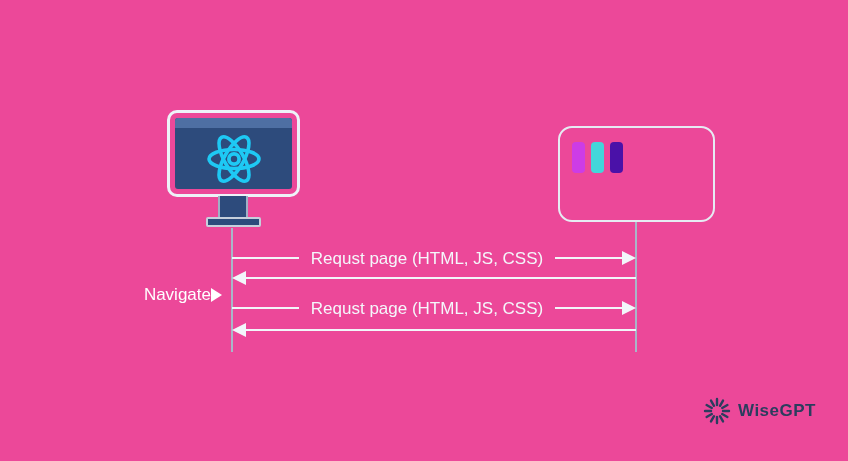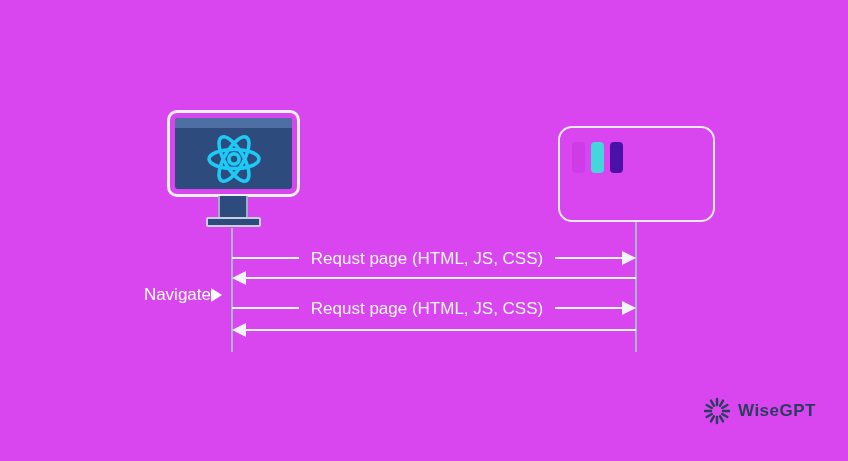--- a/index.html
+++ b/index.html
@@ -101,21 +101,21 @@
   
   .watermark{
     position:absolute;left:702px;top:396px;
     display:flex;align-items:center;gap:6px;
     color:#2B3D5E;font-size:17px;font-weight:bold;letter-spacing:0.5px;
   }
 </style>
 </head>
 <body>
 
-<div class="canvas" style="background: #d946ef;">
+<div class="canvas" style="background: #ec4899;">
 
   <div class="monitor-frame">
     <div class="monitor-screen">
       <div class="monitor-topbar"></div>
       <div class="react-logo-wrap">
         <svg width="58" height="52" viewBox="-29 -26 58 52">
           <g fill="none" stroke="#1EC9F4" stroke-width="3.6" class="react-stroke">
             <ellipse rx="25" ry="9.5"></ellipse>
             <ellipse rx="25" ry="9.5" transform="rotate(60)"></ellipse>
             <ellipse rx="25" ry="9.5" transform="rotate(120)"></ellipse>

